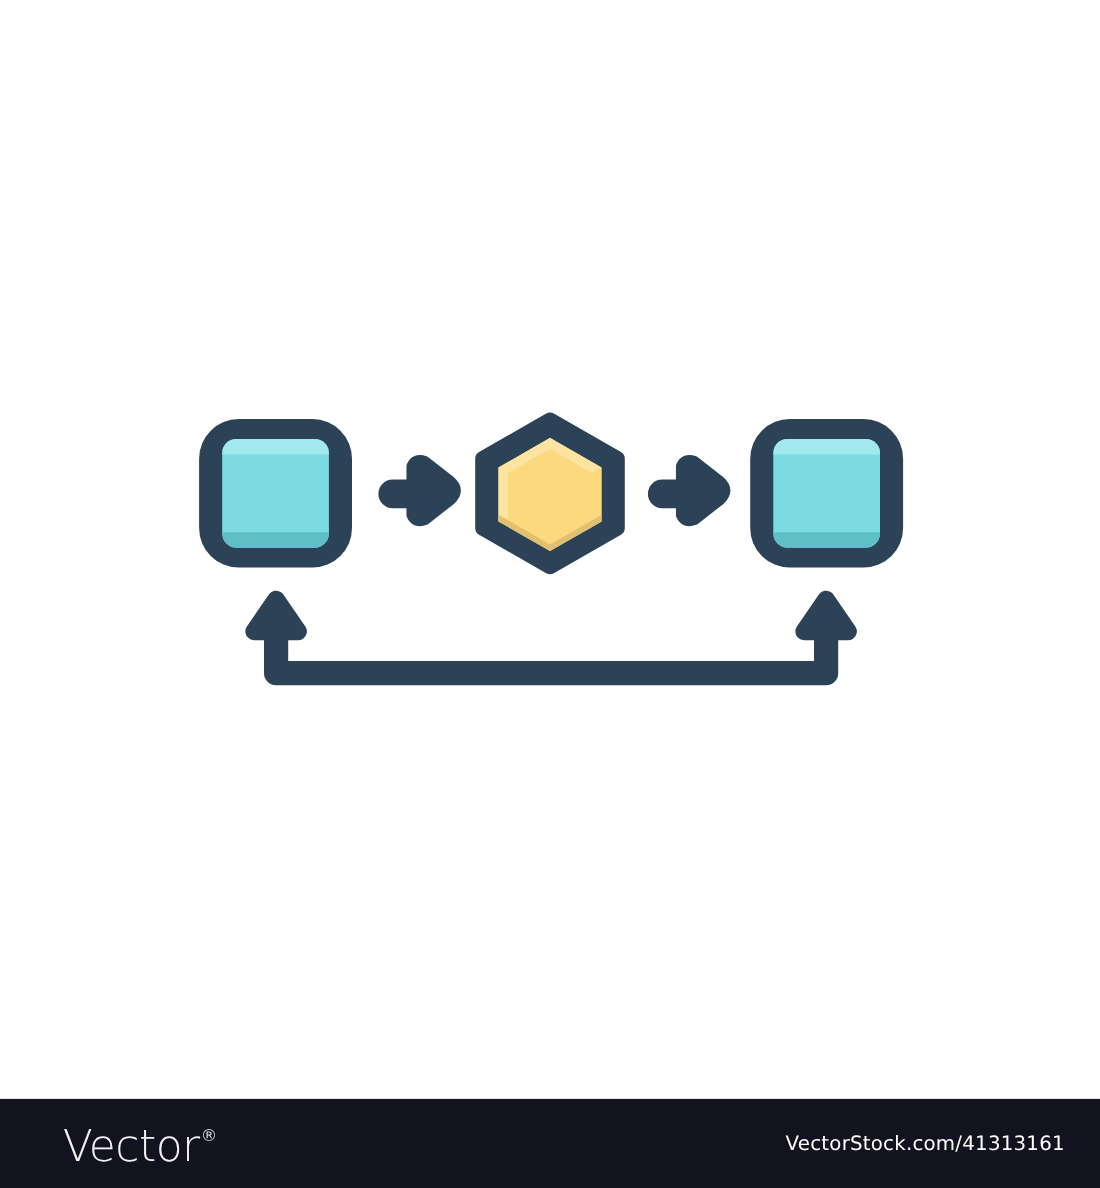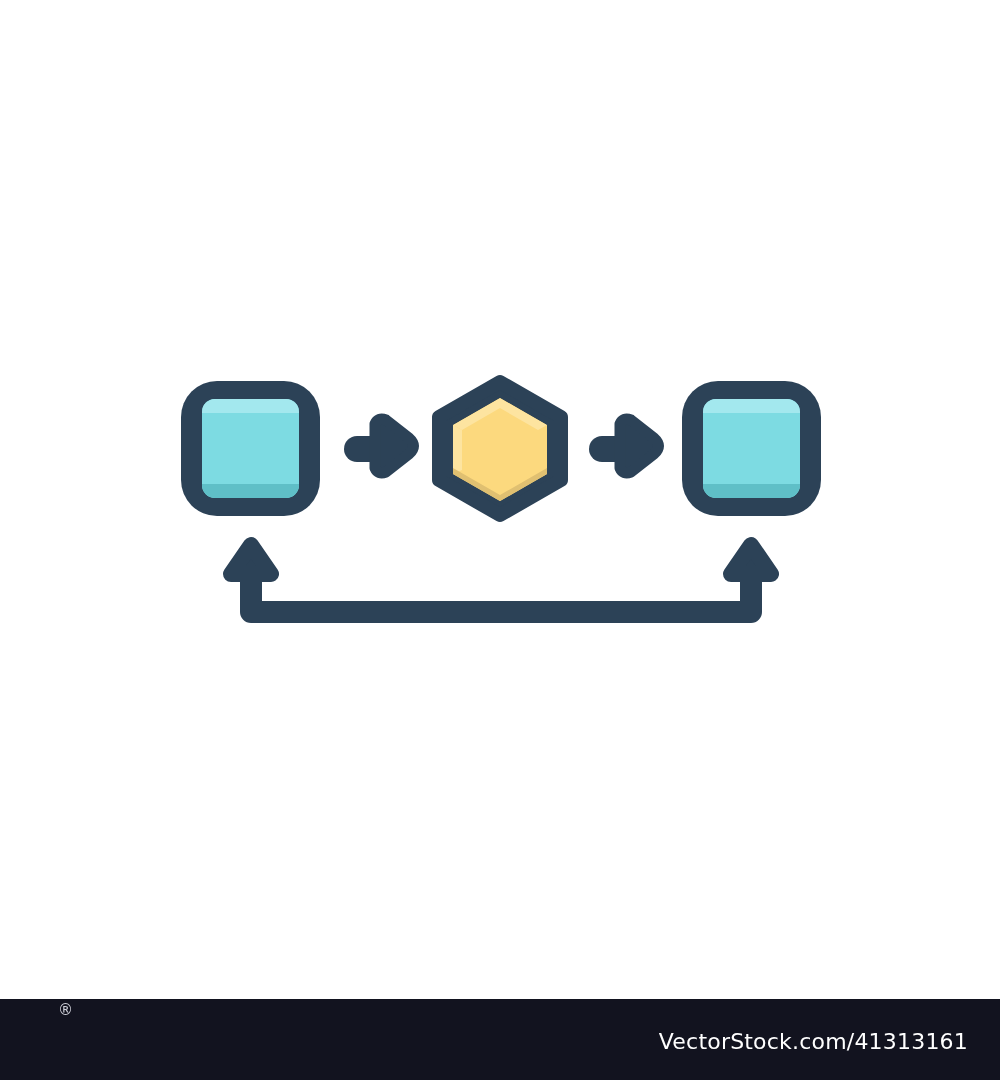--- a/index.html
+++ b/index.html
@@ -73,21 +73,21 @@
     color: #cfd0d8;
     position: relative;
     top: -18px;
     left: 1px;
   }
   #watermark-url {
     position: absolute;
     right: 32px;
     top: 30px;
     font-family: "DejaVu Sans", sans-serif;
-    font-size: 22px;
+    font-size: 18px;
     font-weight: 400;
     color: #ffffff;
     letter-spacing: 0.2px;
     white-space: nowrap;
   }
 </style>
 </head>
 <body>
 
 <div id="artboard">
@@ -192,18 +192,19 @@
                L 771 574
                L 731 574 Z" fill="#2c4257" stroke="#2c4257" stroke-width="16" stroke-linejoin="round" stroke-linecap="round"></path>
     </g>
 
   </svg>
 </div>
 
 <div id="footer-bar">
 
   <div id="brand-logo">
+    <span class="brand-light">Vector</span>
       <span class="brand-reg">®</span>
   </div>
 
   <div id="watermark-url">VectorStock.com/41313161</div>
 
 </div>
 
 </body></html>

